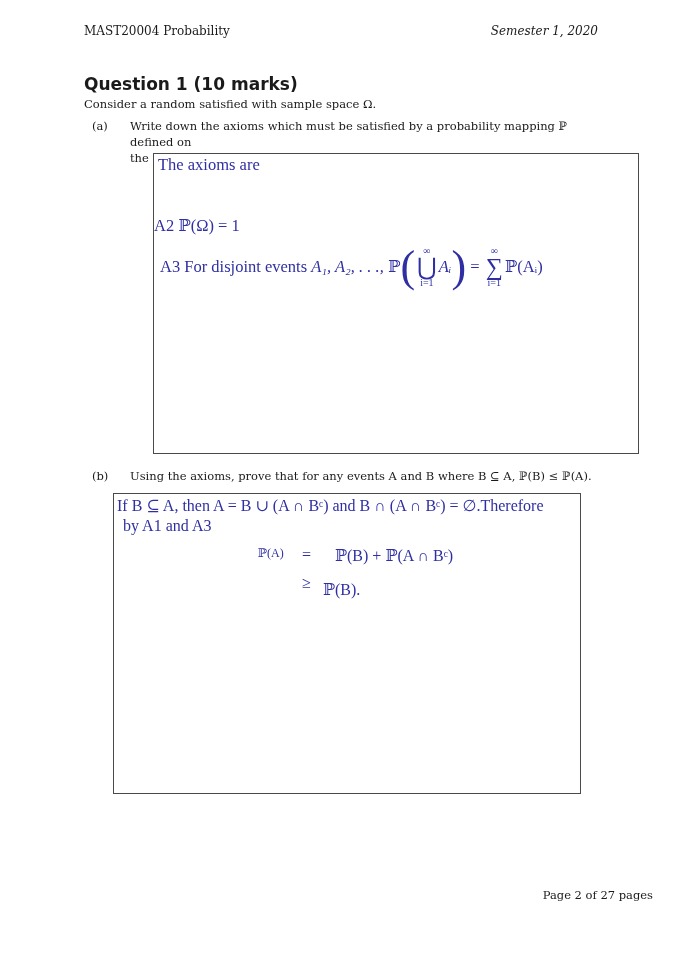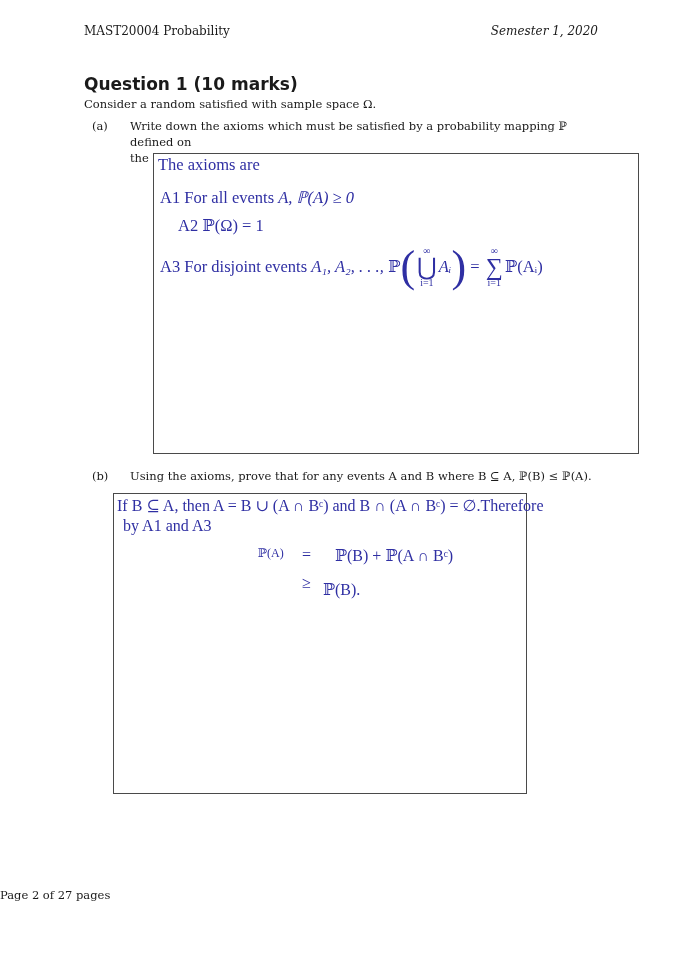--- a/index.html
+++ b/index.html
@@ -10,21 +10,21 @@
   .qtitle { font-family:"DejaVu Sans","Liberation Sans",sans-serif; font-weight:bold; font-size:17px; left:84px; top:74px; }
   .body-text { font-size:11.5px; line-height:16px; }
   .part-label { position:absolute; left:0; }
   .answer-box { position:absolute; border:1.5px solid #4a4a4a; background:#fff; box-sizing:border-box; }
   .ans { color:#2f2fa3; font-family:"Liberation Serif","DejaVu Serif",serif; font-size:16.5px; }
   .it { font-style:italic; }
   .bigop { display:inline-flex; flex-direction:column; align-items:center; vertical-align:middle; line-height:1; margin:0 2px; }
   .bigop .lim { font-size:10px; }
   .bigop .op { font-size:24px; line-height:22px; }
   .paren { font-size:44px; line-height:40px; vertical-align:middle; font-weight:200; }
-  .footer { font-size:11.5px; left:0; width:653px; text-align:left; top:888px; }
+  .footer { font-size:11.5px; left:0; width:653px; text-align:right; top:888px; }
 </style>
 </head>
 <body>
 
 <div class="abs hdr" style="left:84px;">MAST20004 Probability</div>
 <div class="abs hdr" style="right:82px;font-style:italic;">Semester 1, 2020</div>
 
 <div class="abs qtitle">Question 1 (10 marks)</div>
 <div class="abs body-text" style="left:84px; top:96px;">Consider a random satisfied with sample space Ω.</div>
 
@@ -32,27 +32,22 @@
   <span class="part-label">(a)</span>
   <div style="margin-left:38px;">
     <div>Write down the axioms which must be satisfied by a probability mapping ℙ defined on</div>
     <div>the set of events of the experiment.</div>
   </div>
 </div>
 
 <div class="answer-box" style="left:113px; top:153px; width:486px; height:301px;margin-left:40px;">
   <div class="abs ans" style="left:4px; top:1px;">The axioms are</div>
 
-  <div class="abs ans" style="left:6px; top:31px;">
-    <span>A1</span>
-    <span>For all events</span>
-    <span class="it">A, ℙ(A) ≥ 0</span>
-  </div>
 
-  <div class="abs ans" style="left:24px; top:62px;text-align:right;">
+  <div class="abs ans" style="left:0; top:62px;text-align:right;">
     <span>A2</span>
     <span>ℙ(Ω) = 1</span>
   </div>
 
   <div class="abs ans" style="left:6px; top:92px; display:flex; align-items:center; white-space:nowrap;">
     <span>A3</span>&nbsp;
     <span>For disjoint events</span>&nbsp;
     <span class="it">A₁, A₂, . . .,</span>&nbsp;
     <span>ℙ</span>
     <span class="paren">(</span>
@@ -71,21 +66,21 @@
     </span>
     <span>ℙ(Aᵢ)</span>
   </div>
 </div>
 
 <div class="abs body-text" style="left:92px; top:468px; width:520px;">
   <span class="part-label">(b)</span>
   <div style="margin-left:38px;">Using the axioms, prove that for any events A and B where B ⊆ A, ℙ(B) ≤ ℙ(A).</div>
 </div>
 
-<div class="answer-box" style="left:113px; top:493px; width:414px; height:301px;">
+<div class="answer-box" style="left:113px; top:493px; width:468px; height:301px;">
   <div class="abs ans" style="left:3px; top:2px; white-space:nowrap; font-size:16px;">If B ⊆ A, then A = B ∪ (A ∩ Bᶜ) and B ∩ (A ∩ Bᶜ) = ∅.Therefore</div>
   <div class="abs ans" style="left:9px; top:23px; font-size:16px;">by A1 and A3</div>
 
   <div class="abs ans" style="left:144px; top:52px; font-size:12px;">ℙ(A)</div>
   <div class="abs ans" style="left:188px; top:52px; font-size:16px;">=</div>
   <div class="abs ans" style="left:209px; top:52px; font-size:16px; white-space:nowrap;margin-left:12px;">ℙ(B) + ℙ(A ∩ Bᶜ)</div>
 
   <div class="abs ans" style="left:188px; top:80px; font-size:16px;">≥</div>
   <div class="abs ans" style="left:209px; top:86px; font-size:16px;">ℙ(B).</div>
 </div>

